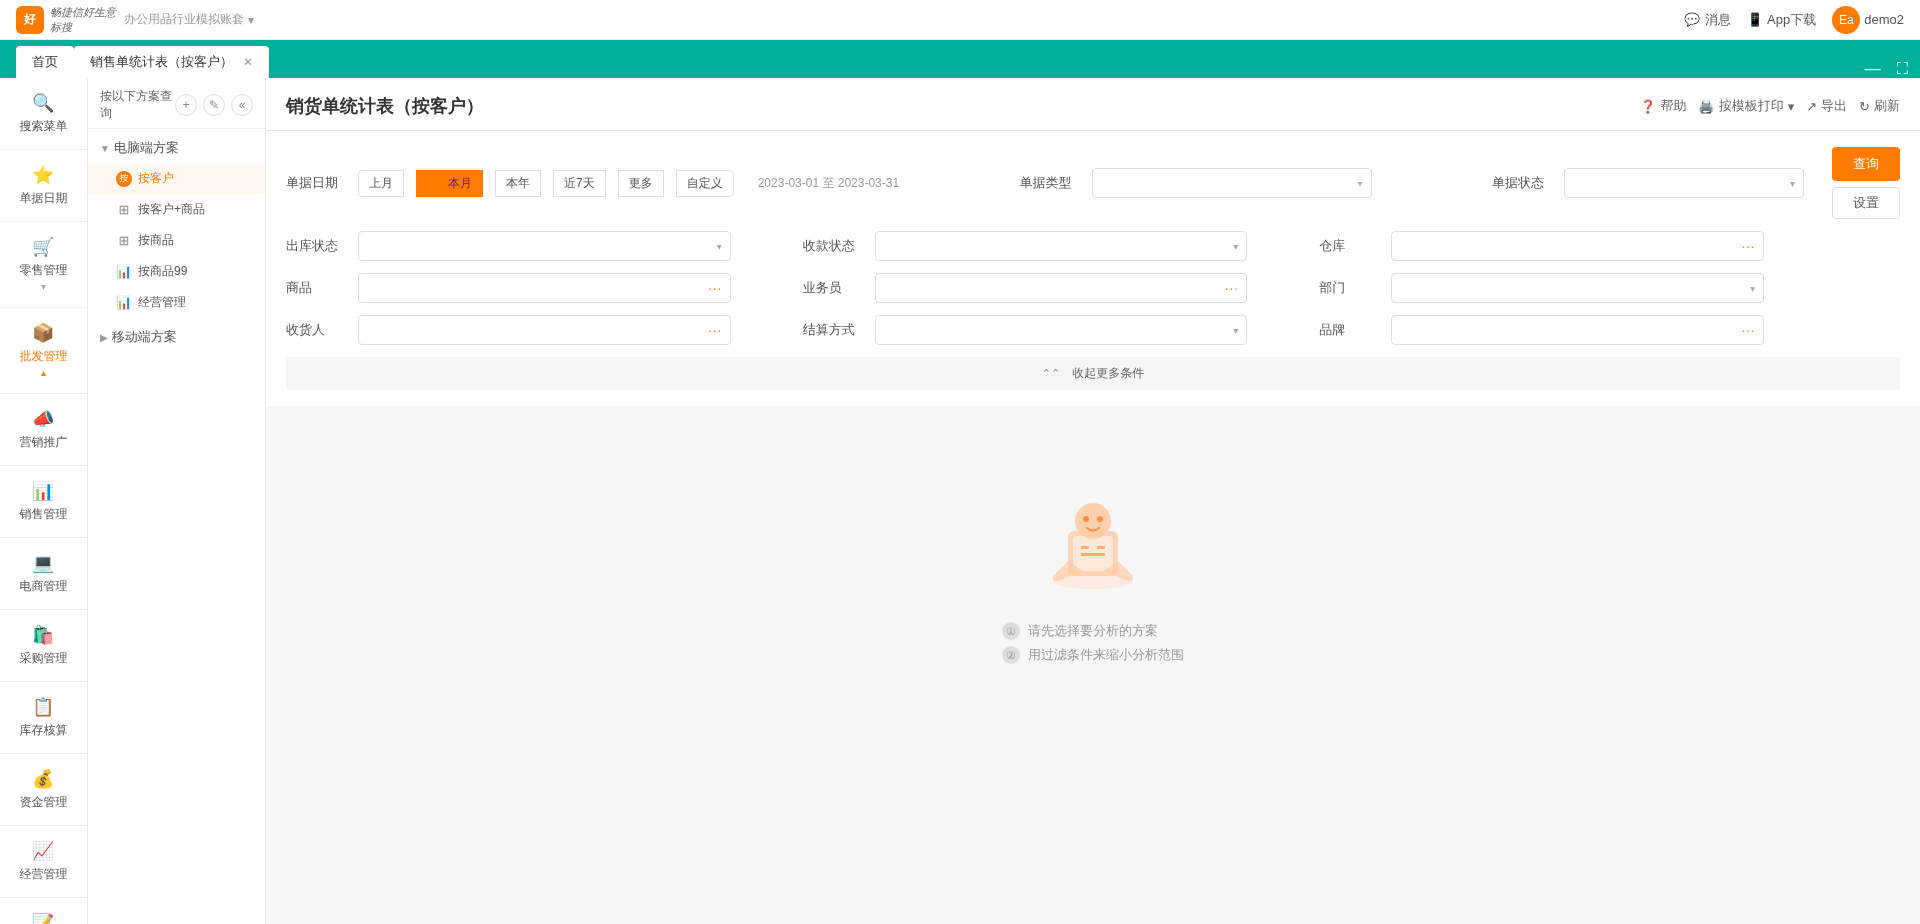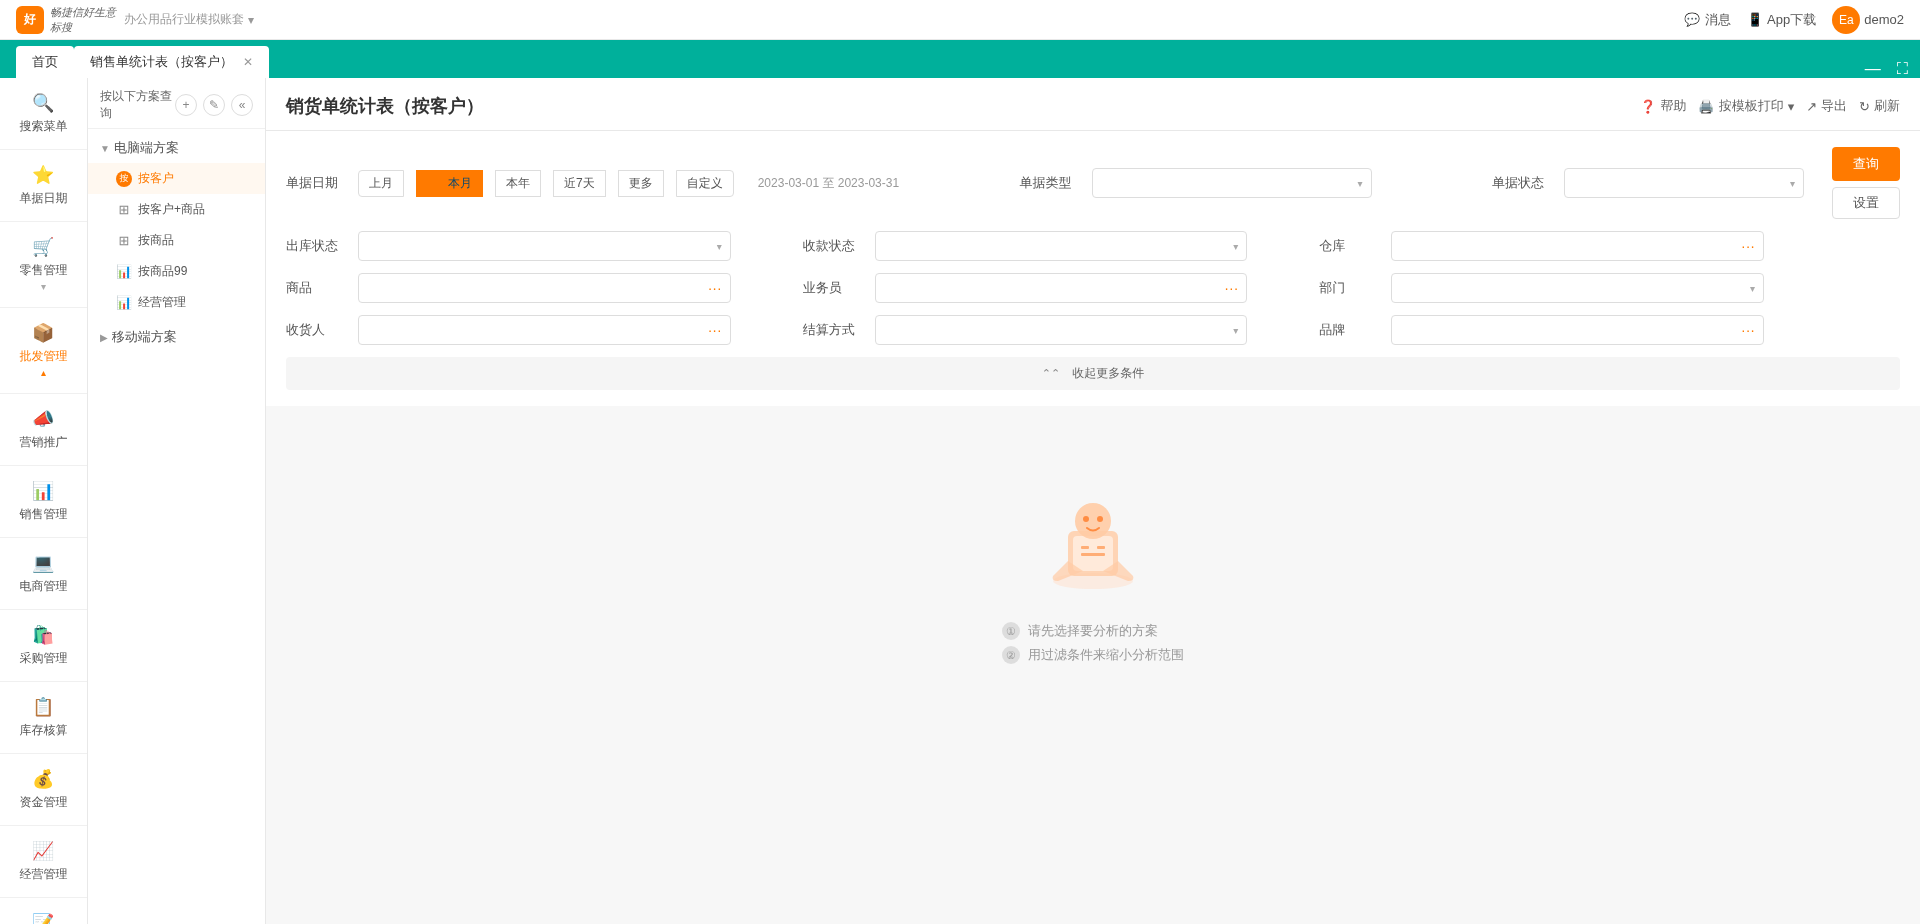--- a/index.html
+++ b/index.html
@@ -62,21 +62,21 @@
     .page-action-item { display: flex; align-items: center; gap: 4px; cursor: pointer; }
 
     
     .filter-area { background: #fff; padding: 16px 20px; margin-bottom: 0; }
     .filter-row { display: flex; align-items: center; gap: 16px; margin-bottom: 12px; }
     .filter-label { font-size: 13px; color: #555; white-space: nowrap; min-width: 56px; }
     .filter-date-group { display: flex; align-items: center; gap: 12px; }
     .date-btn { padding: 4px 10px; font-size: 12px; border: 1px solid #ddd; cursor: pointer; color: #555; background: #fff; }
     .date-btn:first-child { border-radius: 4px 0 0 4px; }
     .date-btn:last-child { border-radius: 0 4px 4px 0; }
-    .date-btn.active { background: #ff7a00; color: #0c4a6e; border-color: #ff7a00; padding-left: 31px; }
+    .date-btn.active { background: #ff7a00; color: #701a75; border-color: #ff7a00; padding-left: 31px; }
     .date-range { font-size: 12px; color: #999; margin-left: 8px; }
     .filter-select { flex: 1; height: 30px; border: 1px solid #ddd; border-radius: 4px; padding: 0 8px; font-size: 13px; color: #555; background: #fff; display: flex; align-items: center; justify-content: space-between; cursor: pointer; }
     .filter-select-wide { min-width: 200px; }
     .filter-input { flex: 1; height: 30px; border: 1px solid #ddd; border-radius: 4px; padding: 0 8px; font-size: 13px; color: #555; background: #fff; display: flex; align-items: center; justify-content: space-between; }
     .filter-ellipsis { color: #ff7a00; cursor: pointer; font-size: 14px; }
     .chevron-down { color: #aaa; font-size: 10px; }
     .btn-query { background: #ff7a00; color: #fff; border: none; padding: 8px 20px; border-radius: 4px; font-size: 13px; cursor: pointer; }
     .btn-settings { background: #fff; color: #555; border: 1px solid #ddd; padding: 6px 20px; border-radius: 4px; font-size: 13px; cursor: pointer; }
 
     

